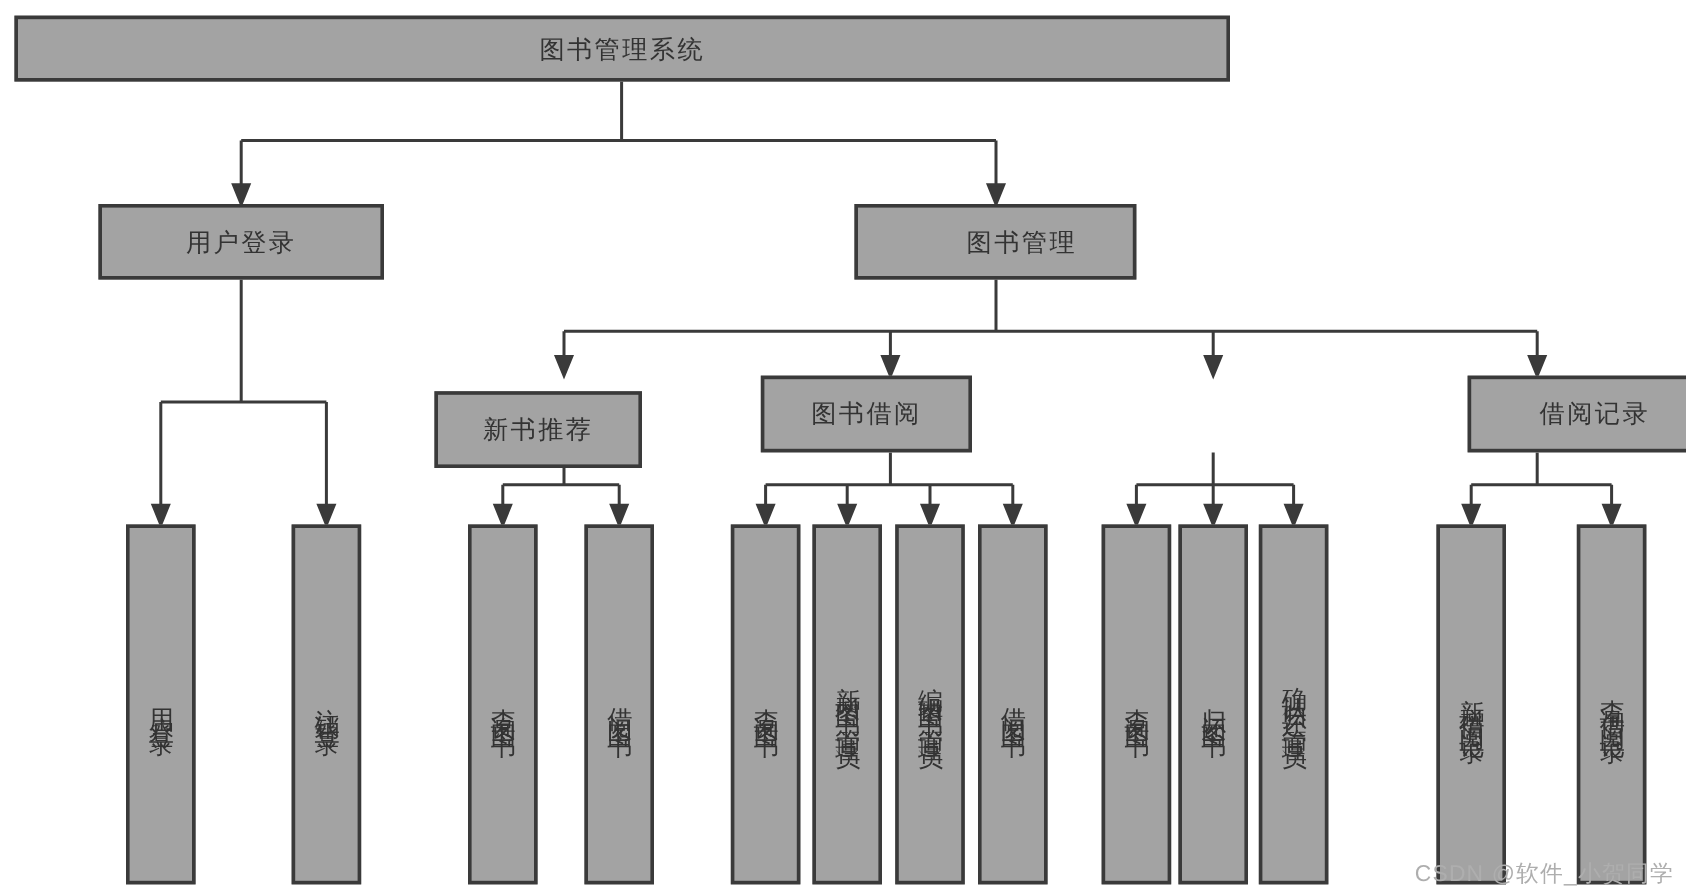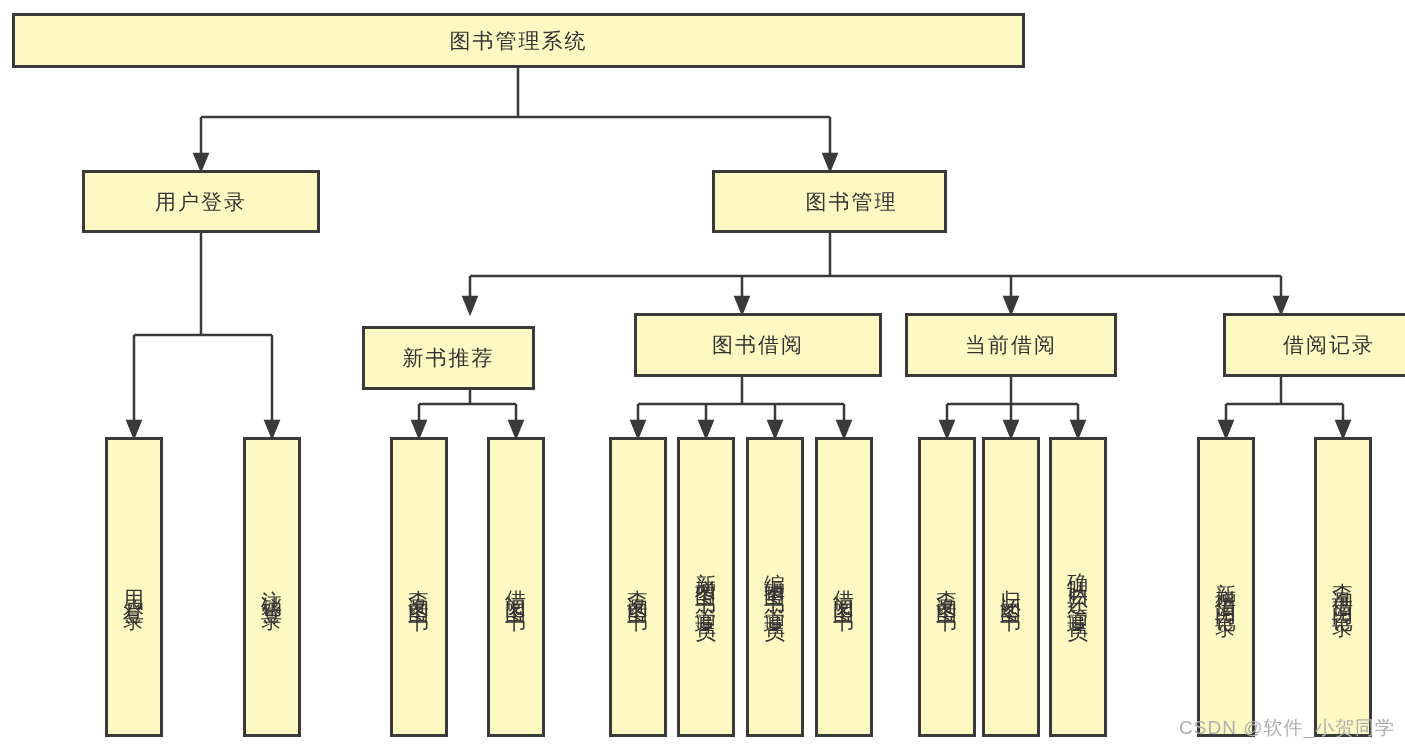--- a/index.html
+++ b/index.html
@@ -9,21 +9,21 @@
     background:#ffffff;
     font-family:"Liberation Sans","DejaVu Sans",sans-serif;
     color:#333333;
     overflow:hidden;
   }
   .wires{position:absolute;left:0;top:0;width:1405px;height:747px;}
   .node{
     position:absolute;
     box-sizing:border-box;
     border:3px solid #3a3a3a;
-    background:#fef9c3;
+    background:#a3a3a3;
     display:flex;
     align-items:center;
     justify-content:center;
     font-size:21px;
     color:#333333;
   }
   .node.h span{letter-spacing:2px;white-space:nowrap;}
   .node.v span{
     writing-mode:vertical-rl;
     text-orientation:mixed;
@@ -106,25 +106,22 @@
   <div class="node h" style="left:82px;top:170px;width:238px;height:63px;">
     <span>用户登录</span>
   </div>
   <div class="node h" style="left:712px;top:170px;width:235px;height:63px;padding-left:44px;">
     <span>图书管理</span>
   </div>
 
   <div class="node h" style="left:362px;top:326px;width:173px;height:64px;justify-content:center;">
     <span>新书推荐</span>
   </div>
-  <div class="node h" style="left:634px;top:313px;width:248px;height:64px;">
+  <div class="node h" style="left:634px;top:313px;width:176px;height:64px;">
     <span>图书借阅</span>
-  </div>
-  <div class="node h" style="left:905px;top:313px;width:212px;height:64px;">
-    <span>当前借阅</span>
   </div>
   <div class="node h" style="left:1223px;top:313px;width:212px;height:64px;">
     <span>借阅记录</span>
   </div>
 
   <div class="node v" style="left:105px;top:437px;width:58px;height:300px;">
     <span>用户登录</span>
   </div>
   <div class="node v" style="left:243px;top:437px;width:58px;height:300px;">
     <span>注销登录</span>

